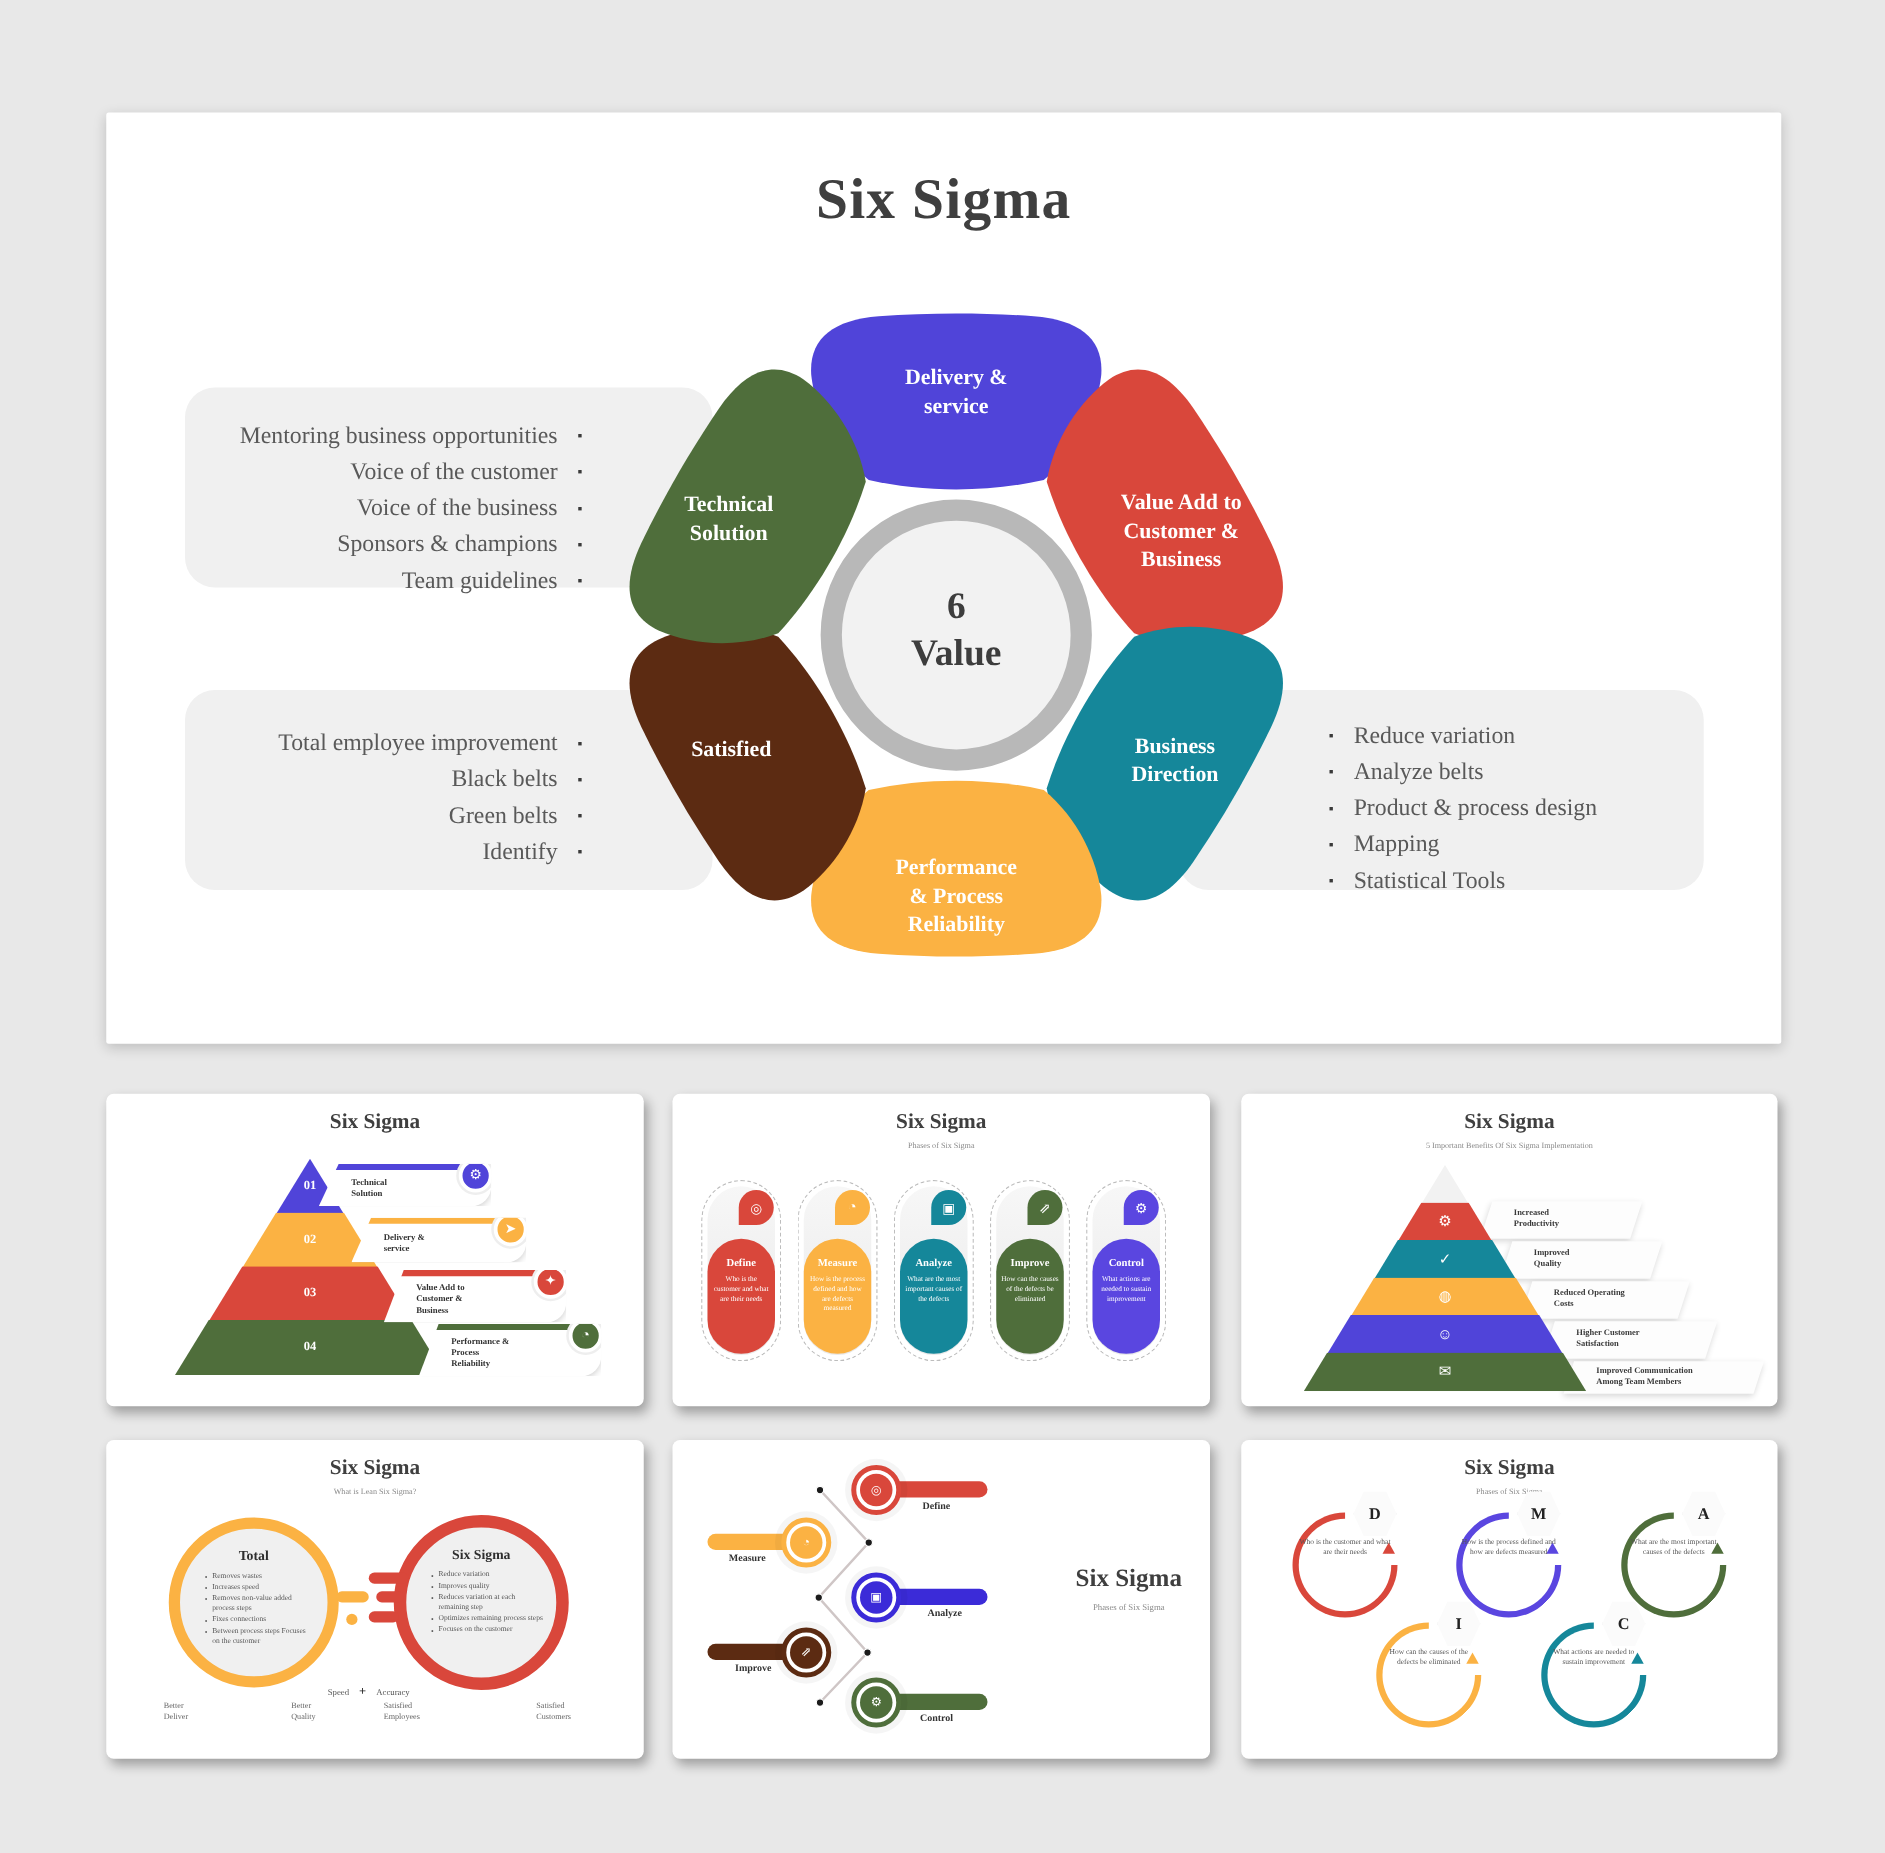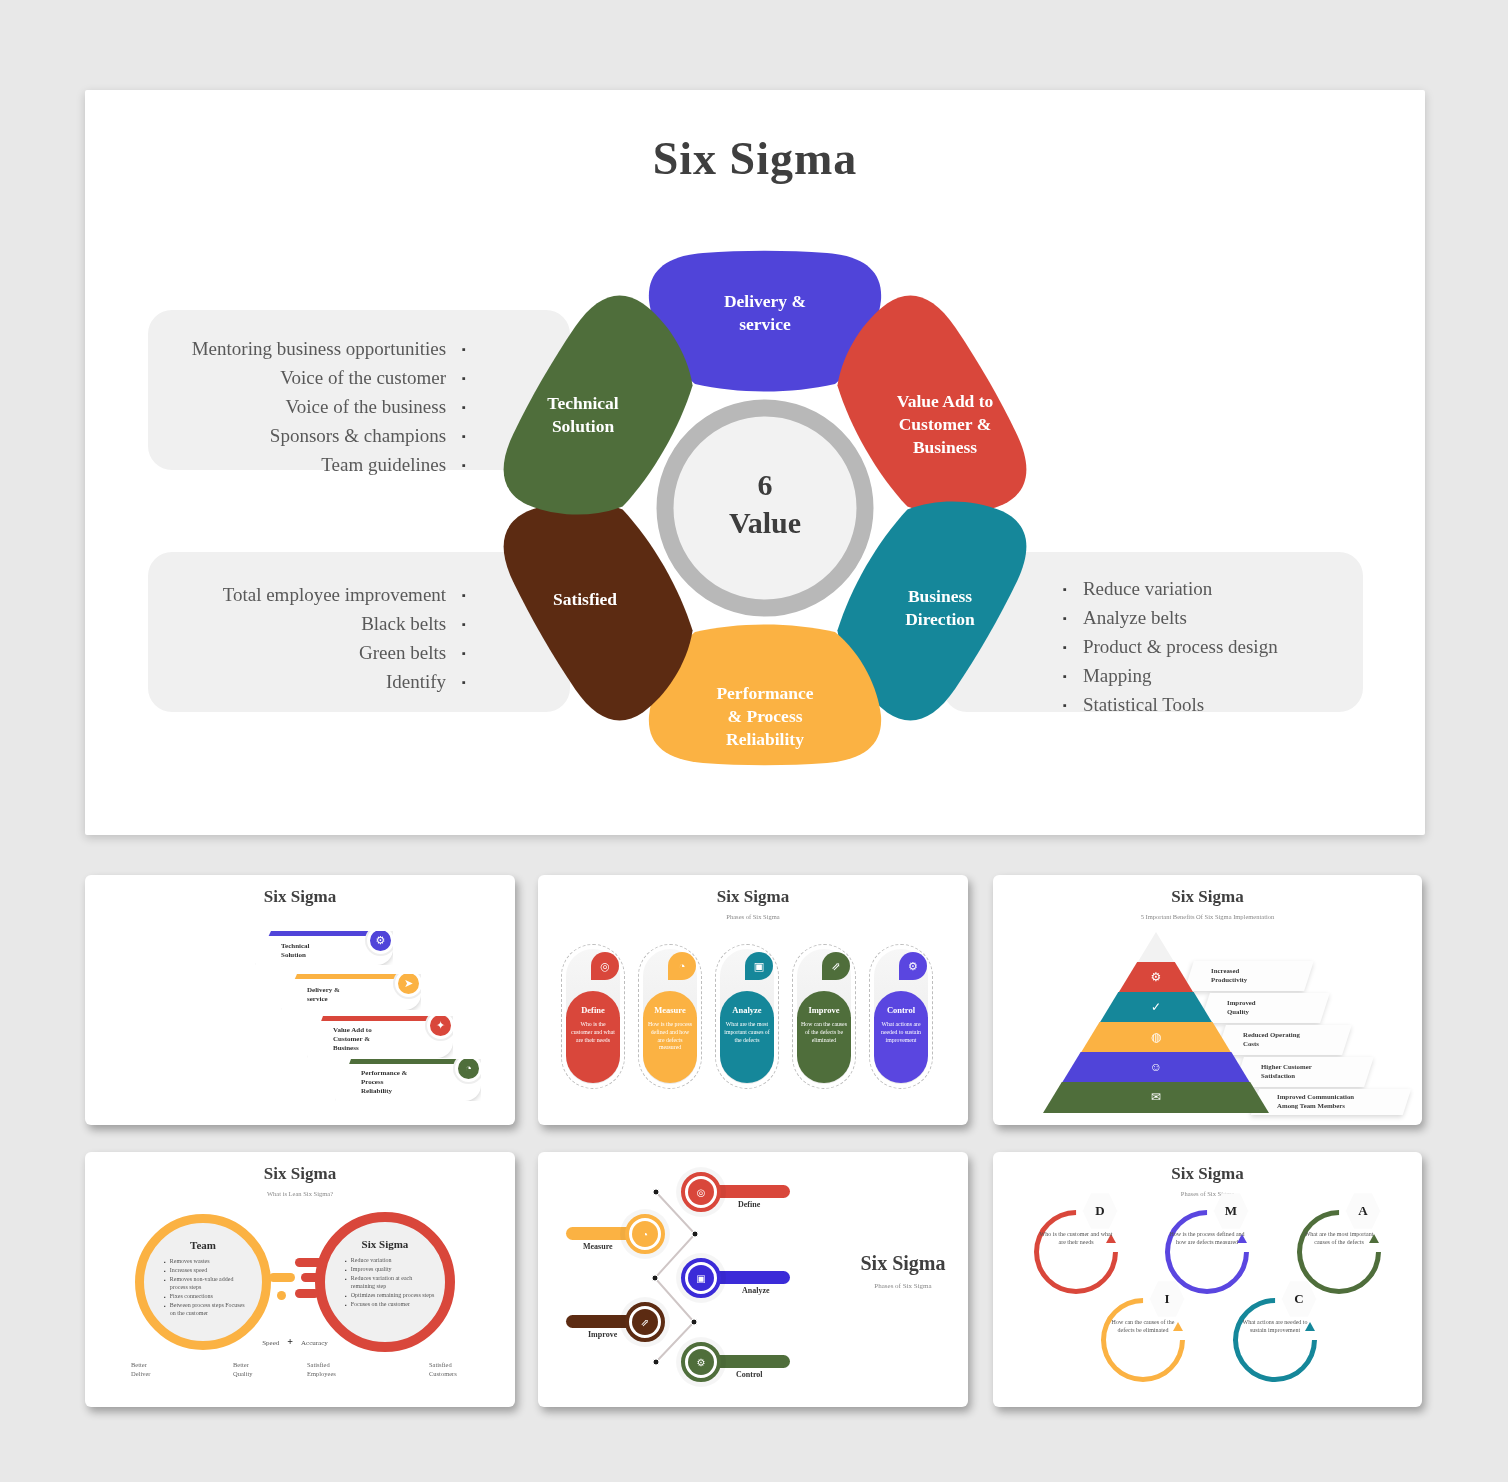--- a/index.html
+++ b/index.html
@@ -167,21 +167,21 @@
   #t4 .ring ul{ list-style:none; margin-top:6px; padding:0 10px 0 20px; }
   #t4 .ring li{ font-size:6px; color:#555; line-height:1.4; display:flex; }
   #t4 .ring li .blt{ font-size:5px; margin:2px 4px 0 0; color:#444; }
   #t4 .dash{ position:absolute; border-radius:6px; }
   #t4 .d1{ left:210px; top:106px; width:32px; height:9px; background:var(--red); }
   #t4 .d2{ left:184px; top:121px; width:26px; height:9px; background:var(--yellow); }
   #t4 .d3{ left:216px; top:121px; width:22px; height:9px; background:var(--red); }
   #t4 .d4{ left:192px; top:139px; width:9px;  height:9px; background:var(--yellow); border-radius:50%; }
   #t4 .d5{ left:210px; top:137px; width:24px; height:9px; background:var(--red); }
   #t4 .speedrow{
-    position:absolute; left:130px; top:184px; width:160px; text-align:center;
+    position:absolute; left:130px; top:196px; width:160px; text-align:center;
     font-size:7px; color:#555;
   }
   #t4 .speedrow b{ font-size:10px; color:#222; margin:0 8px; }
   #t4 .foot{ position:absolute; top:208px; font-size:6.5px; color:#666; line-height:1.4; }
   #t4 .f1{ left:46px; } #t4 .f2{ left:148px; } #t4 .f3{ left:222px; } #t4 .f4{ left:344px; }
 
   
   #t5 .bar{ position:absolute; height:13px; border-radius:7px; z-index:1; }
   #t5 .ringc{
     position:absolute; width:40px; height:40px; border-radius:50%; background:#fff;
@@ -345,20 +345,26 @@
   <div class="petal-label pre pl-performance">Performance
 &amp; Process
 Reliability</div>
   <div class="petal-label pre pl-ownership">Satisfied</div>
   <div class="petal-label pre pl-technical">Technical
 Solution</div>
 </div>
 
 <div class="thumb" id="t1">
   <div class="t-title">Six Sigma</div>
+  <div class="pyr">
+    <div class="band b1">01</div>
+    <div class="band b2">02</div>
+    <div class="band b3">03</div>
+    <div class="band b4">04</div>
+  </div>
   <div class="ribbon r1">
       <span class="pre">Technical
 Solution</span>
       <span class="badge">⚙</span>
     </div>
   <div class="ribbon r2">
       <span class="pre">Delivery &amp;
 service</span>
       <span class="badge">➤</span>
     </div>
@@ -453,21 +459,21 @@
     <div class="band b5">☺</div>
     <div class="band b6">✉</div>
   </div>
 </div>
 
 <div class="thumb" id="t4">
   <div class="t-title">Six Sigma</div>
   <div class="t-sub">What is Lean Six Sigma?</div>
 
   <div class="ring lean-c">
-    <div class="ct">Team</div>
+    <div class="ct">Total</div>
     <ul>
       <li>
           <span class="blt">▪</span>
           <span>Removes wastes</span>
         </li>
       <li>
           <span class="blt">▪</span>
           <span>Increases speed</span>
         </li>
       <li>

